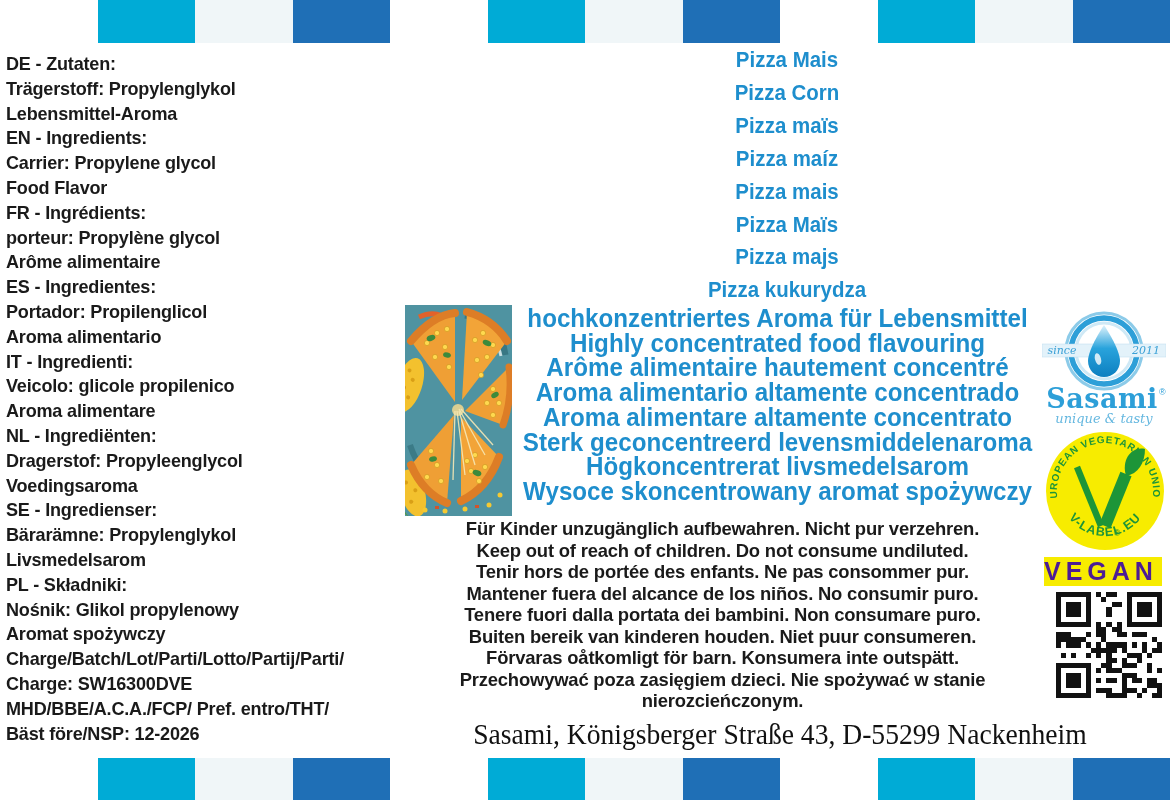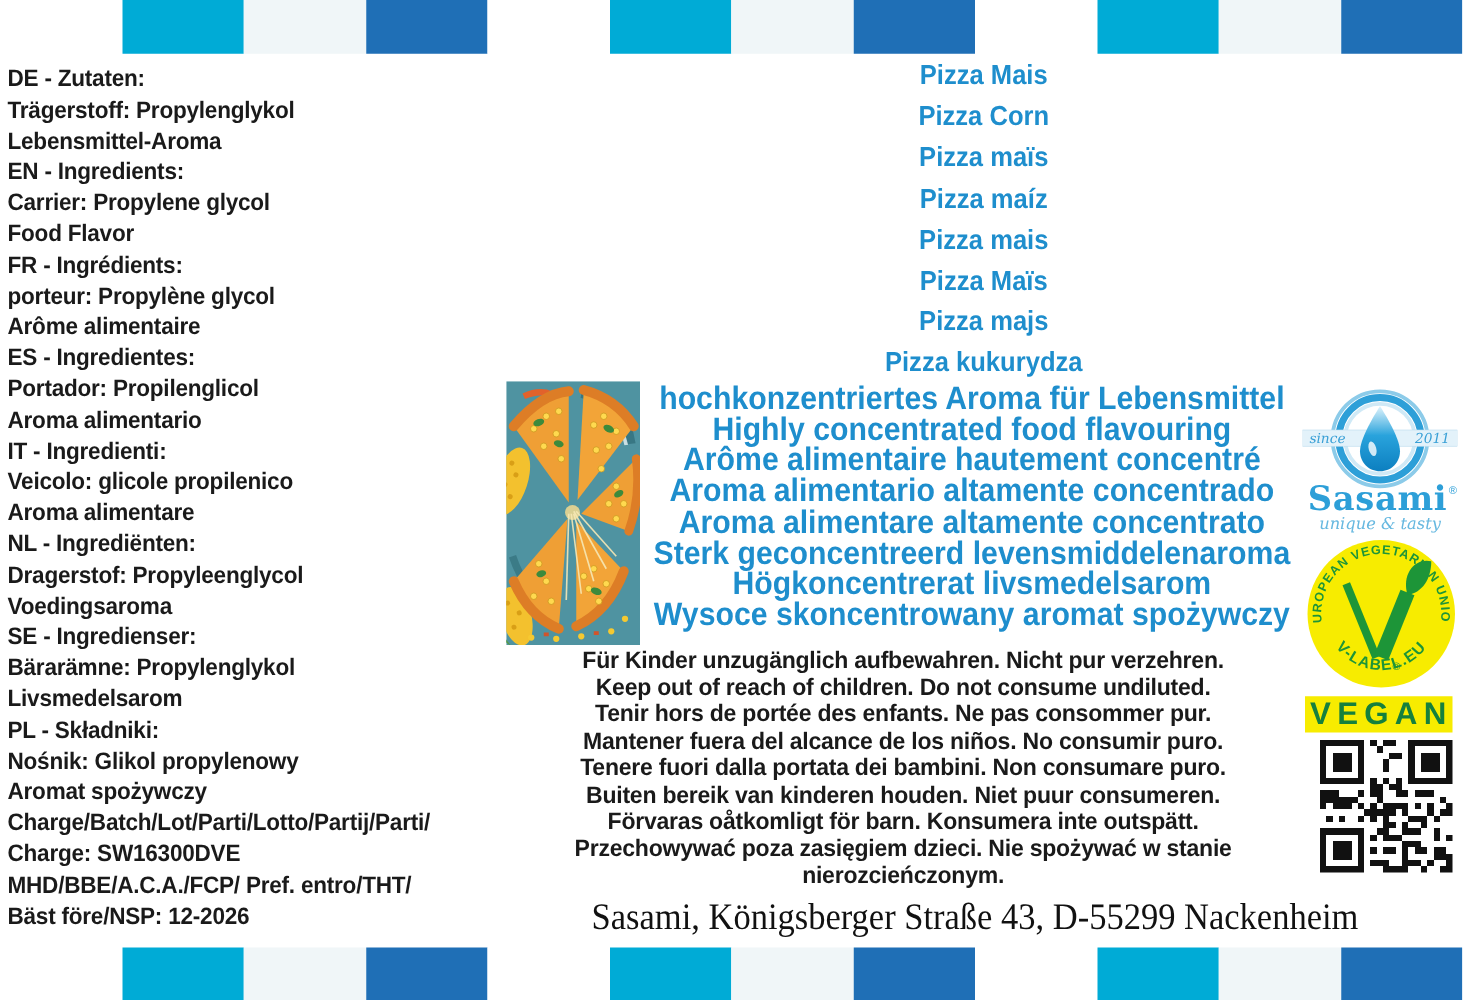--- a/index.html
+++ b/index.html
@@ -36,22 +36,22 @@
   .warnings div{white-space:nowrap;}
   
   .address{position:absolute;left:380px;top:717px;width:800px;text-align:center;
            color:#111;font-family:"Liberation Serif",serif;font-size:30px;
            transform:scaleX(.92);transform-origin:50% 0;white-space:nowrap;}
   
   .pizza{position:absolute;left:405px;top:305px;width:107px;height:211px;}
   .sasami{position:absolute;left:1042px;top:308px;width:124px;height:120px;}
   .vlabel{position:absolute;left:1044px;top:429px;width:122px;height:124px;}
   .vegan-banner{position:absolute;left:1044px;top:557px;width:118px;height:29px;
-                background:#f7ec00;color:#15803d;font-weight:bold;font-size:25px;
-                letter-spacing:5px;text-align:right;line-height:29px;}
+                background:#f7ec00;color:#4c1d95;font-weight:bold;font-size:25px;
+                letter-spacing:5px;text-align:left;line-height:29px;}
   .qr{position:absolute;left:1056px;top:592px;width:106px;height:106px;}
 </style>
 </head>
 <body>
 
 <div class="label">
 
   <div class="strip top">
     <div class="seg"></div>
       <div class="seg"></div>

